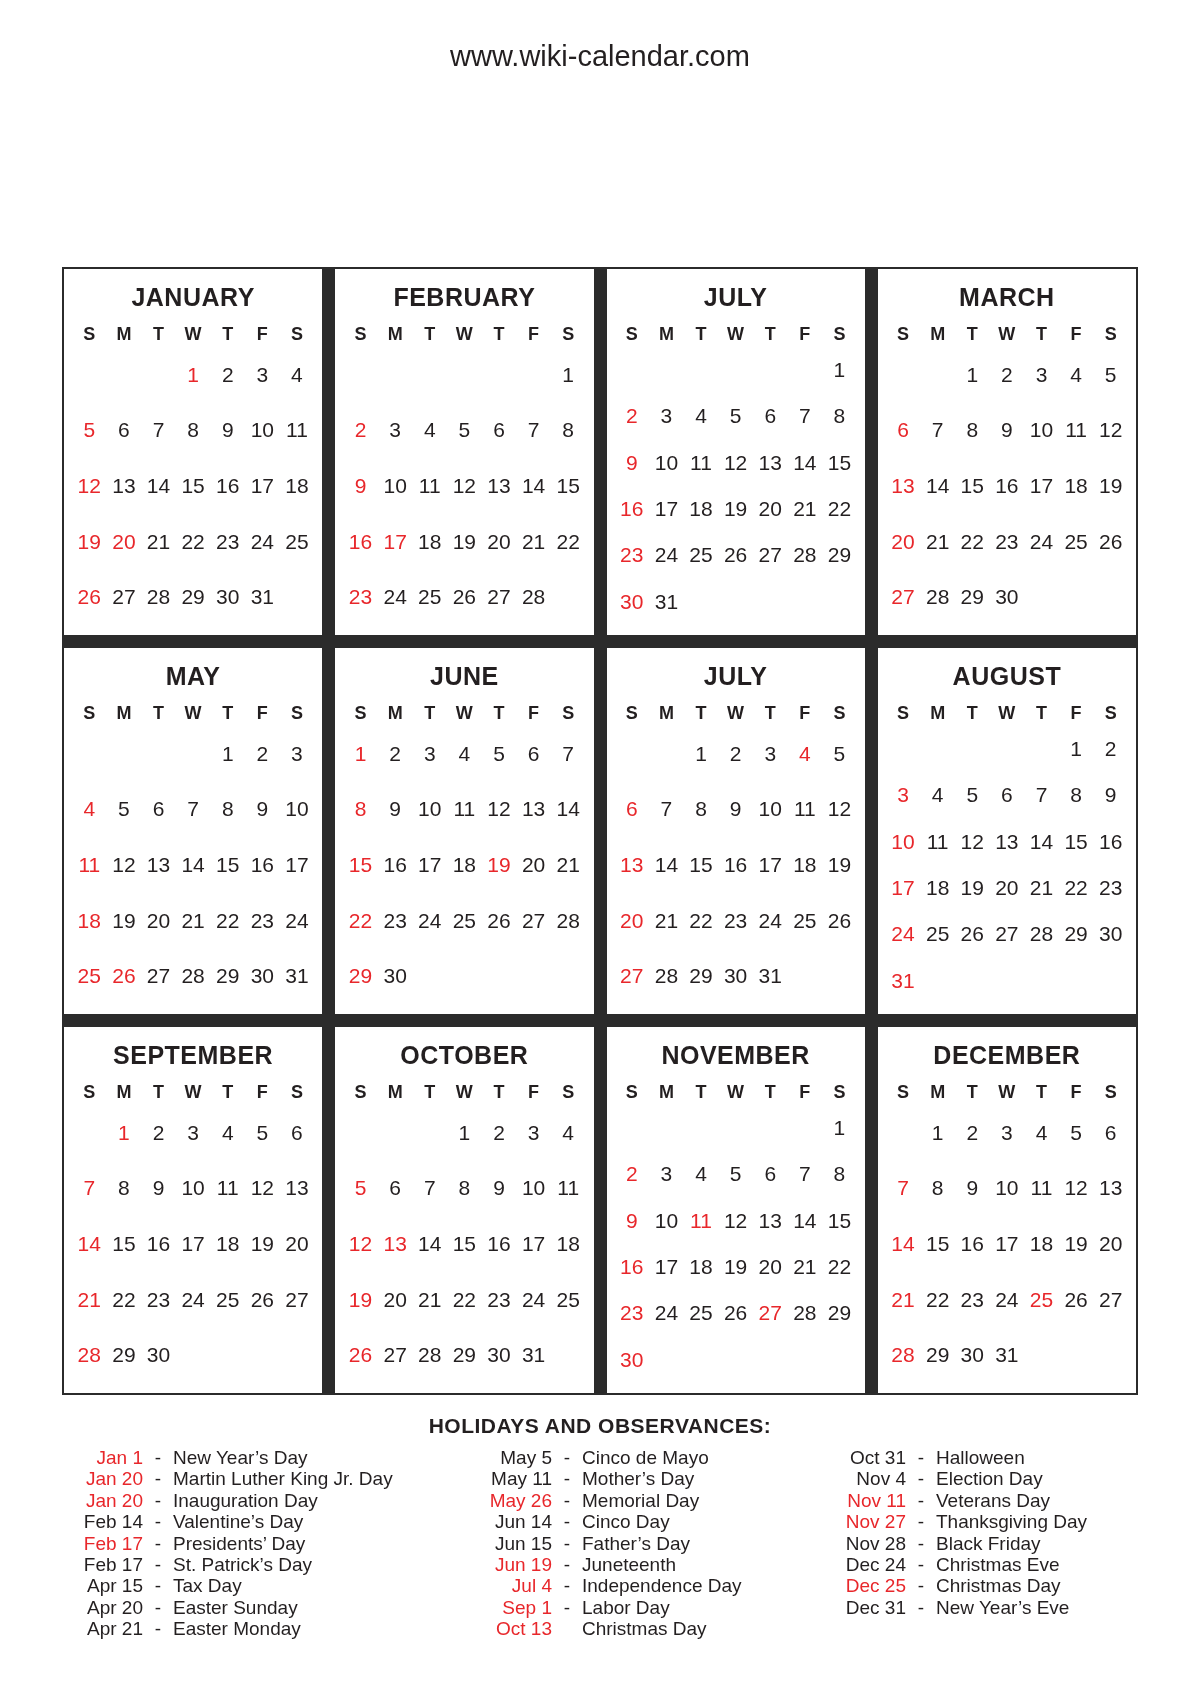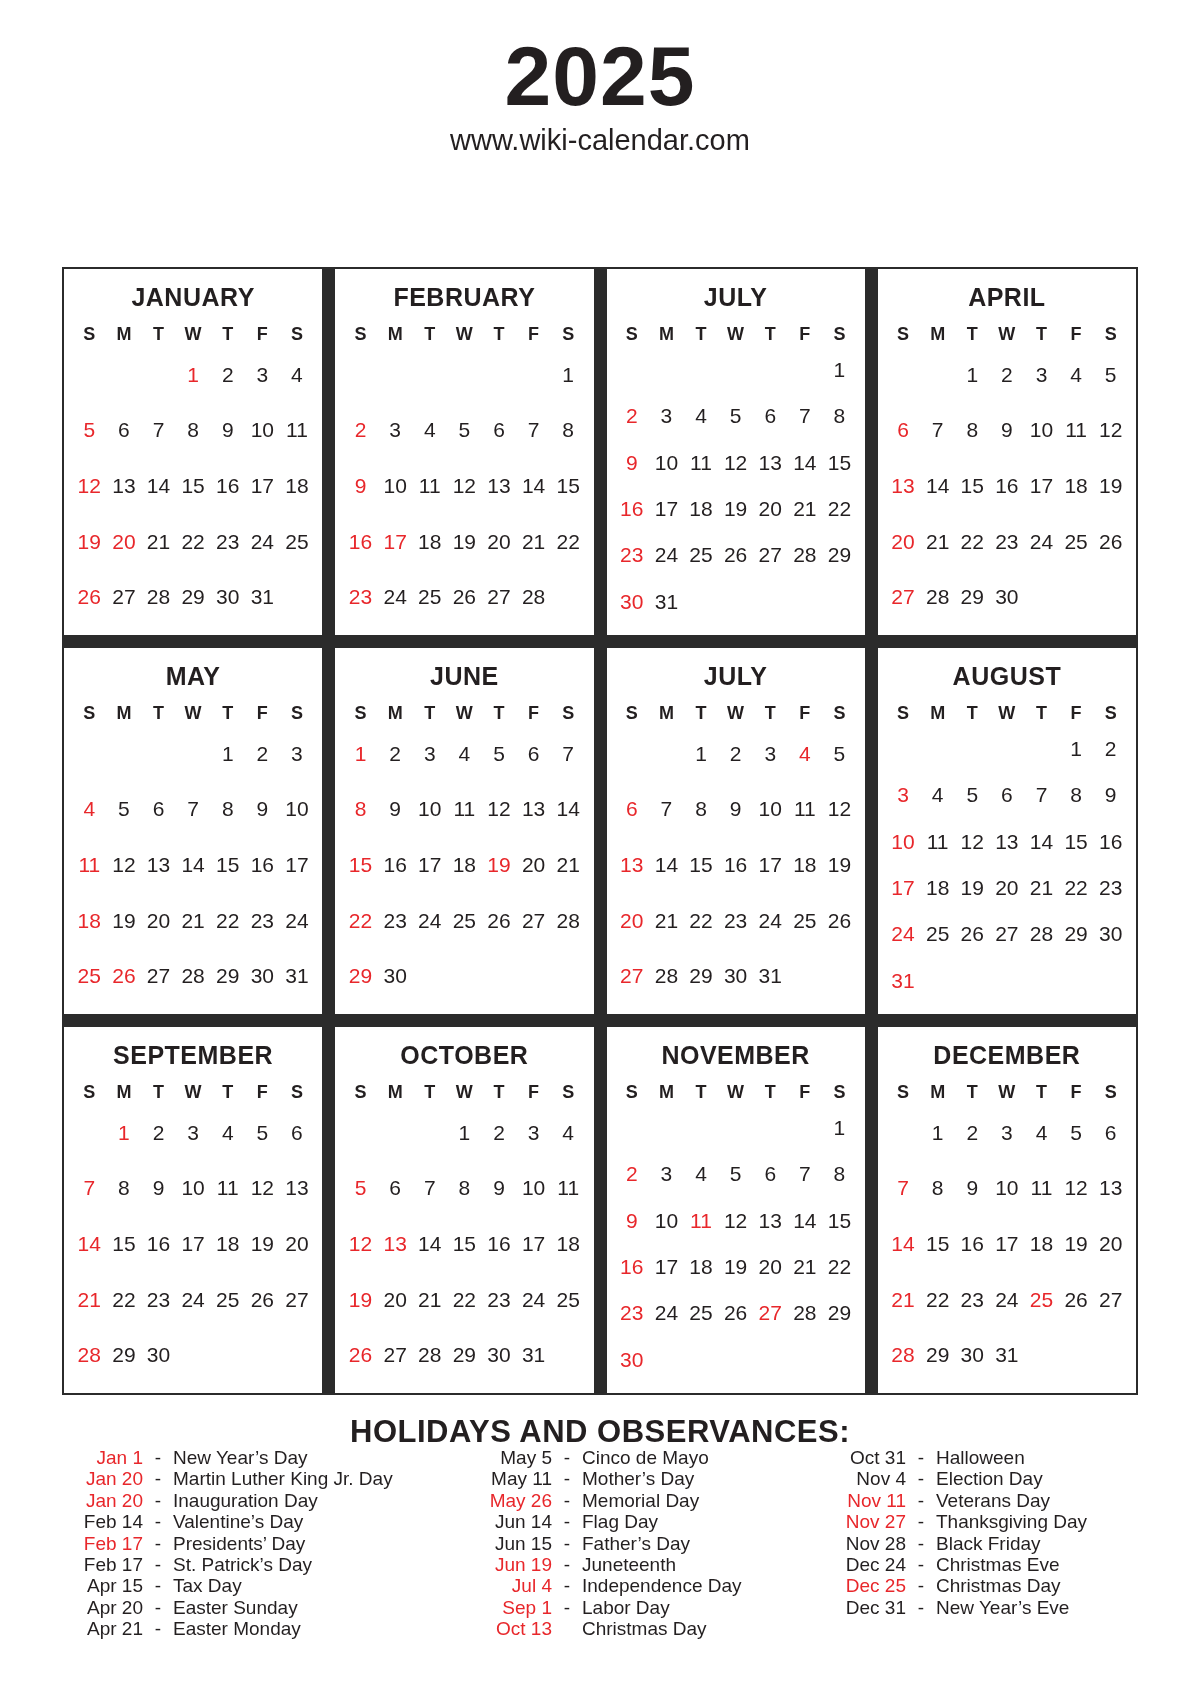--- a/index.html
+++ b/index.html
@@ -59,21 +59,21 @@
     display:grid; grid-template-columns:repeat(7,1fr);
     text-align:center;
     font-size:21px;
   }
   .day{ display:block; }
   .day.red{ color:var(--red); }
 
   
   .holidays-heading{
     position:absolute; left:0; top:1414px; width:1200px;
-    text-align:center; font-weight:bold; font-size:31px; letter-spacing:0.5px;
+    text-align:center; font-weight:bold; font-size:21px; letter-spacing:0.5px;
   }
   .hcol{
     position:absolute; top:1447px;
     font-size:19px; line-height:21.4px;
   }
   .hcol1{ left:65px; }
   .hcol2{ left:462px;margin-left:12px; }
   .hcol3{ left:828px; }
   .hitem{
     display:grid;
@@ -81,21 +81,20 @@
   }
   .hdate{ text-align:right; }
   .hdate.red{ color:var(--red); }
   .hsep{ text-align:center; }
   .hname{ text-align:left; white-space:nowrap; }
 </style>
 </head>
 <body>
 
 <div class="header">
-  <div class="year">2025</div>
   <div class="site">www.wiki-calendar.com</div>
 </div>
 
 <div class="calendar">
     <div class="month">
       <div class="month-title">JANUARY</div>
       <div class="dow">
         <span class="dl">S</span>
         <span class="dl">M</span>
         <span class="dl">T</span>
@@ -273,21 +272,21 @@
           <span class="day">31</span>
           <span class="day"></span>
           <span class="day"></span>
           <span class="day"></span>
           <span class="day"></span>
           <span class="day"></span>
         </div>
       </div>
     </div>
     <div class="month">
-      <div class="month-title">APRIL</div>
+      <div class="month-title">MARCH</div>
       <div class="dow">
         <span class="dl">S</span>
         <span class="dl">M</span>
         <span class="dl">T</span>
         <span class="dl">W</span>
         <span class="dl">T</span>
         <span class="dl">F</span>
         <span class="dl">S</span>
       </div>
       <div class="weeks">
@@ -890,21 +889,21 @@
       <span class="hname">Mother’s Day</span>
     </div>
     <div class="hitem">
       <span class="hdate red">May 26</span>
       <span class="hsep">-</span>
       <span class="hname">Memorial Day</span>
     </div>
     <div class="hitem">
       <span class="hdate">Jun 14</span>
       <span class="hsep">-</span>
-      <span class="hname">Flag Day</span>
+      <span class="hname">Cinco Day</span>
     </div>
     <div class="hitem">
       <span class="hdate">Jun 15</span>
       <span class="hsep">-</span>
       <span class="hname">Father’s Day</span>
     </div>
     <div class="hitem">
       <span class="hdate red">Jun 19</span>
       <span class="hsep">-</span>
       <span class="hname">Juneteenth</span>

